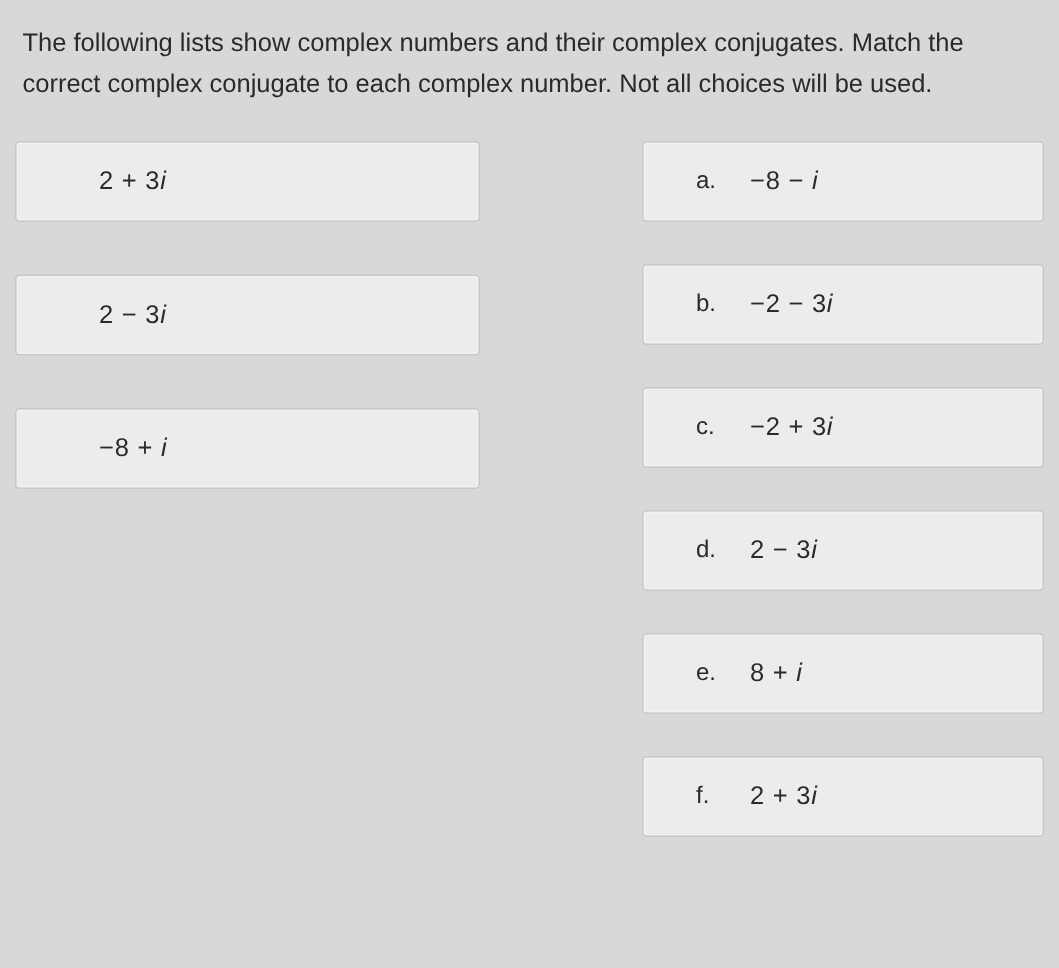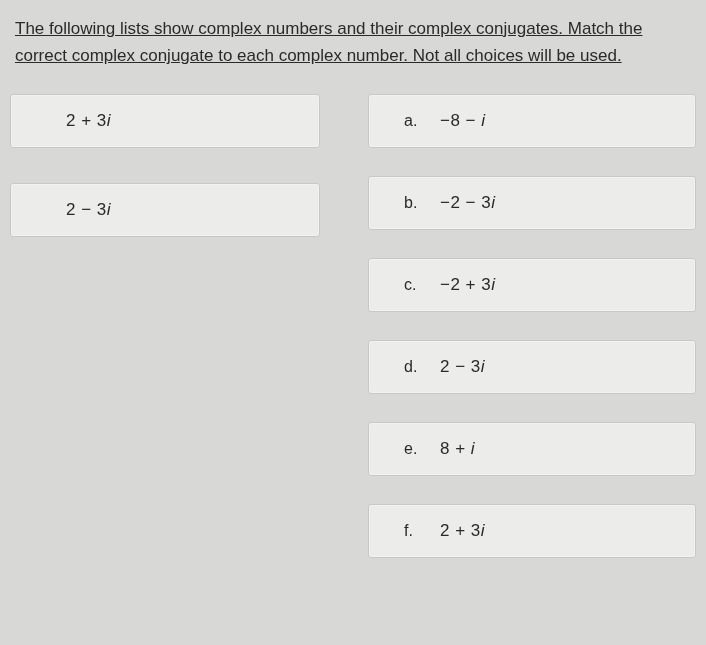--- a/index.html
+++ b/index.html
@@ -14,25 +14,24 @@
       height: 645px;
       padding: 15px 10px;
       color: #2a2a2a;
       overflow: hidden;
     }
     .instructions {
       font-size: 17px;
       line-height: 1.6;
       margin-bottom: 25px;
       padding: 0 5px;
-      text-decoration: underline;
     }
     .columns {
       display: flex;
-      gap: 48px;
+      gap: 108px;
     }
     .left-col {
       flex: 0 0 310px;
       display: flex;
       flex-direction: column;
       gap: 35px;
     }
     .right-col {
       flex: 1;
       display: flex;
@@ -76,20 +75,23 @@
 
 <div class="columns">
 
   <div class="left-col">
     <div class="item-box left-item">
       <span class="expr">2 + 3<span class="i">i</span></span>
     </div>
     <div class="item-box left-item">
       <span class="expr">2 − 3<span class="i">i</span></span>
     </div>
+    <div class="item-box left-item">
+      <span class="expr">−8 + <span class="i">i</span></span>
+    </div>
   </div>
 
   <div class="right-col">
     <div class="item-box right-item">
       <span class="choice-letter">a.</span>
       <span class="expr">−8 − <span class="i">i</span></span>
     </div>
     <div class="item-box right-item">
       <span class="choice-letter">b.</span>
       <span class="expr">−2 − 3<span class="i">i</span></span>

